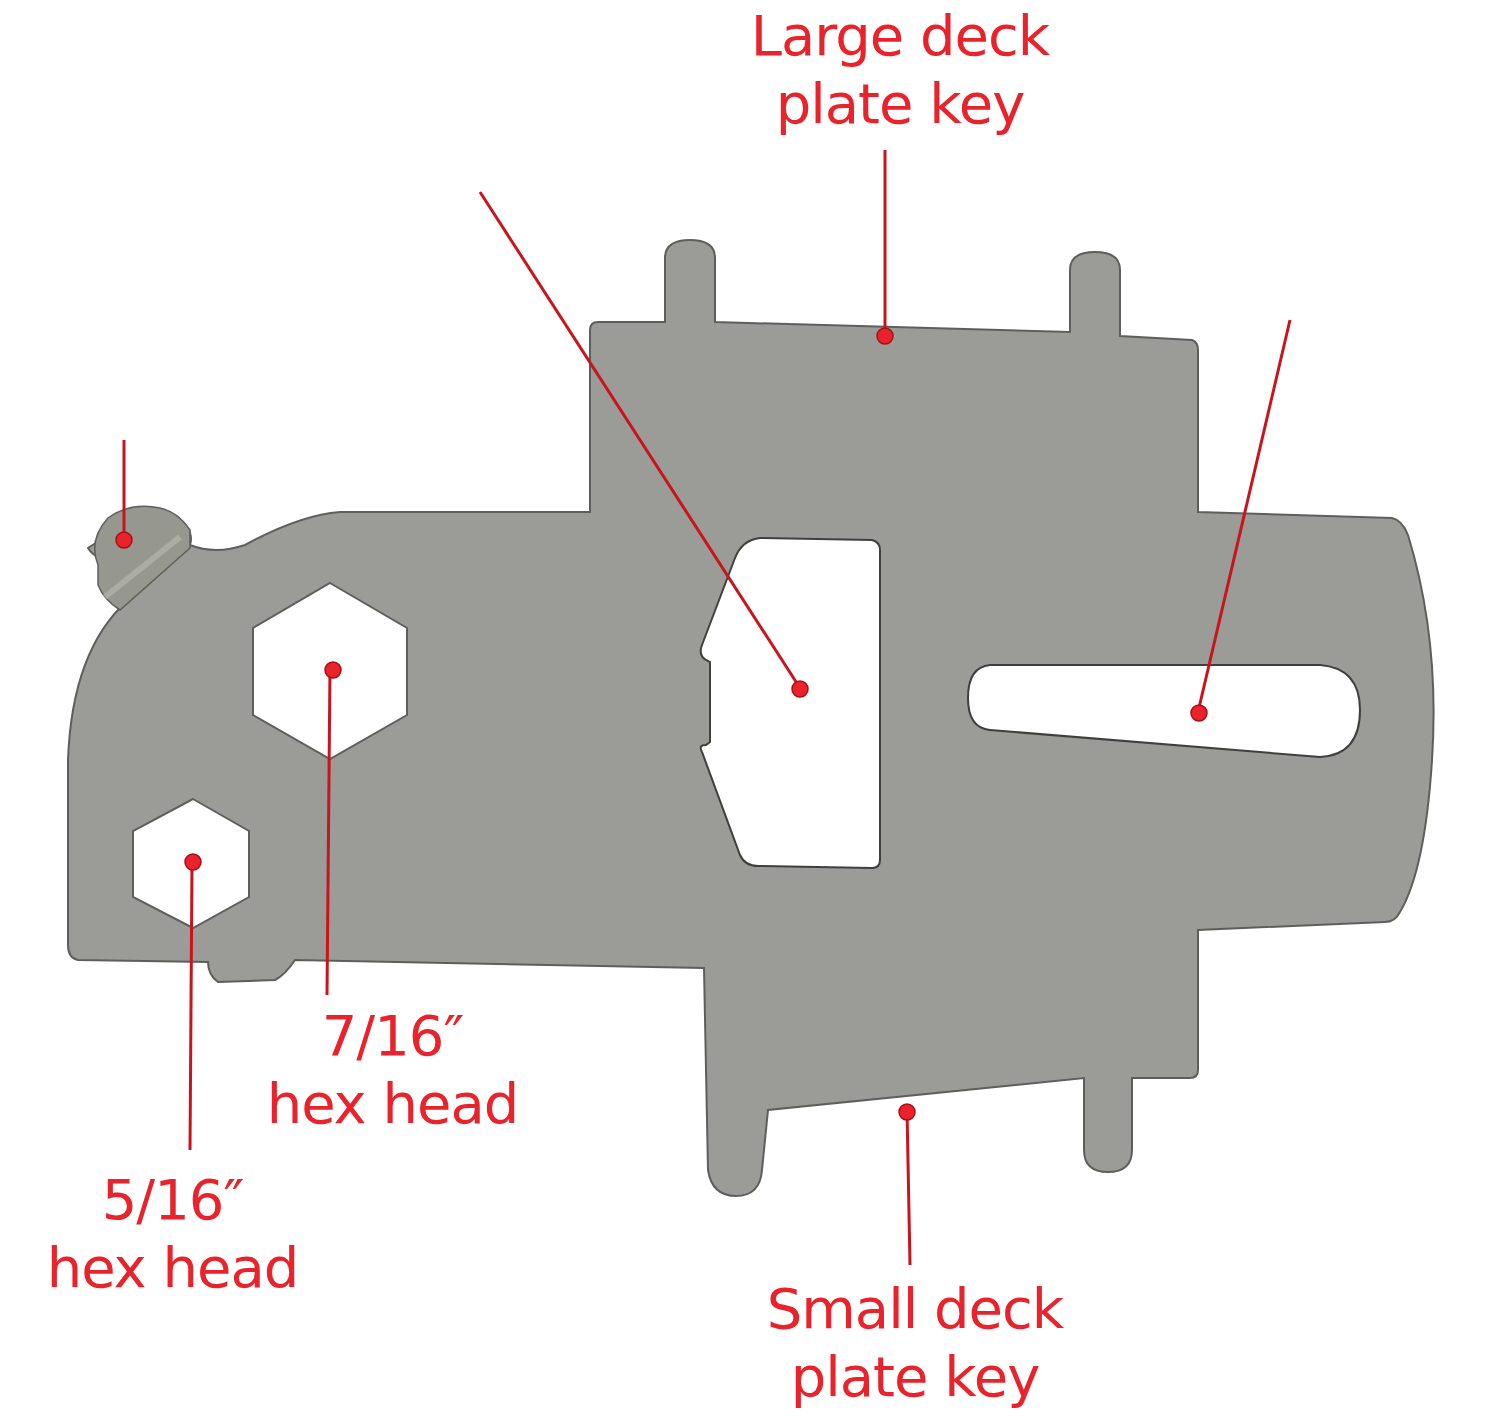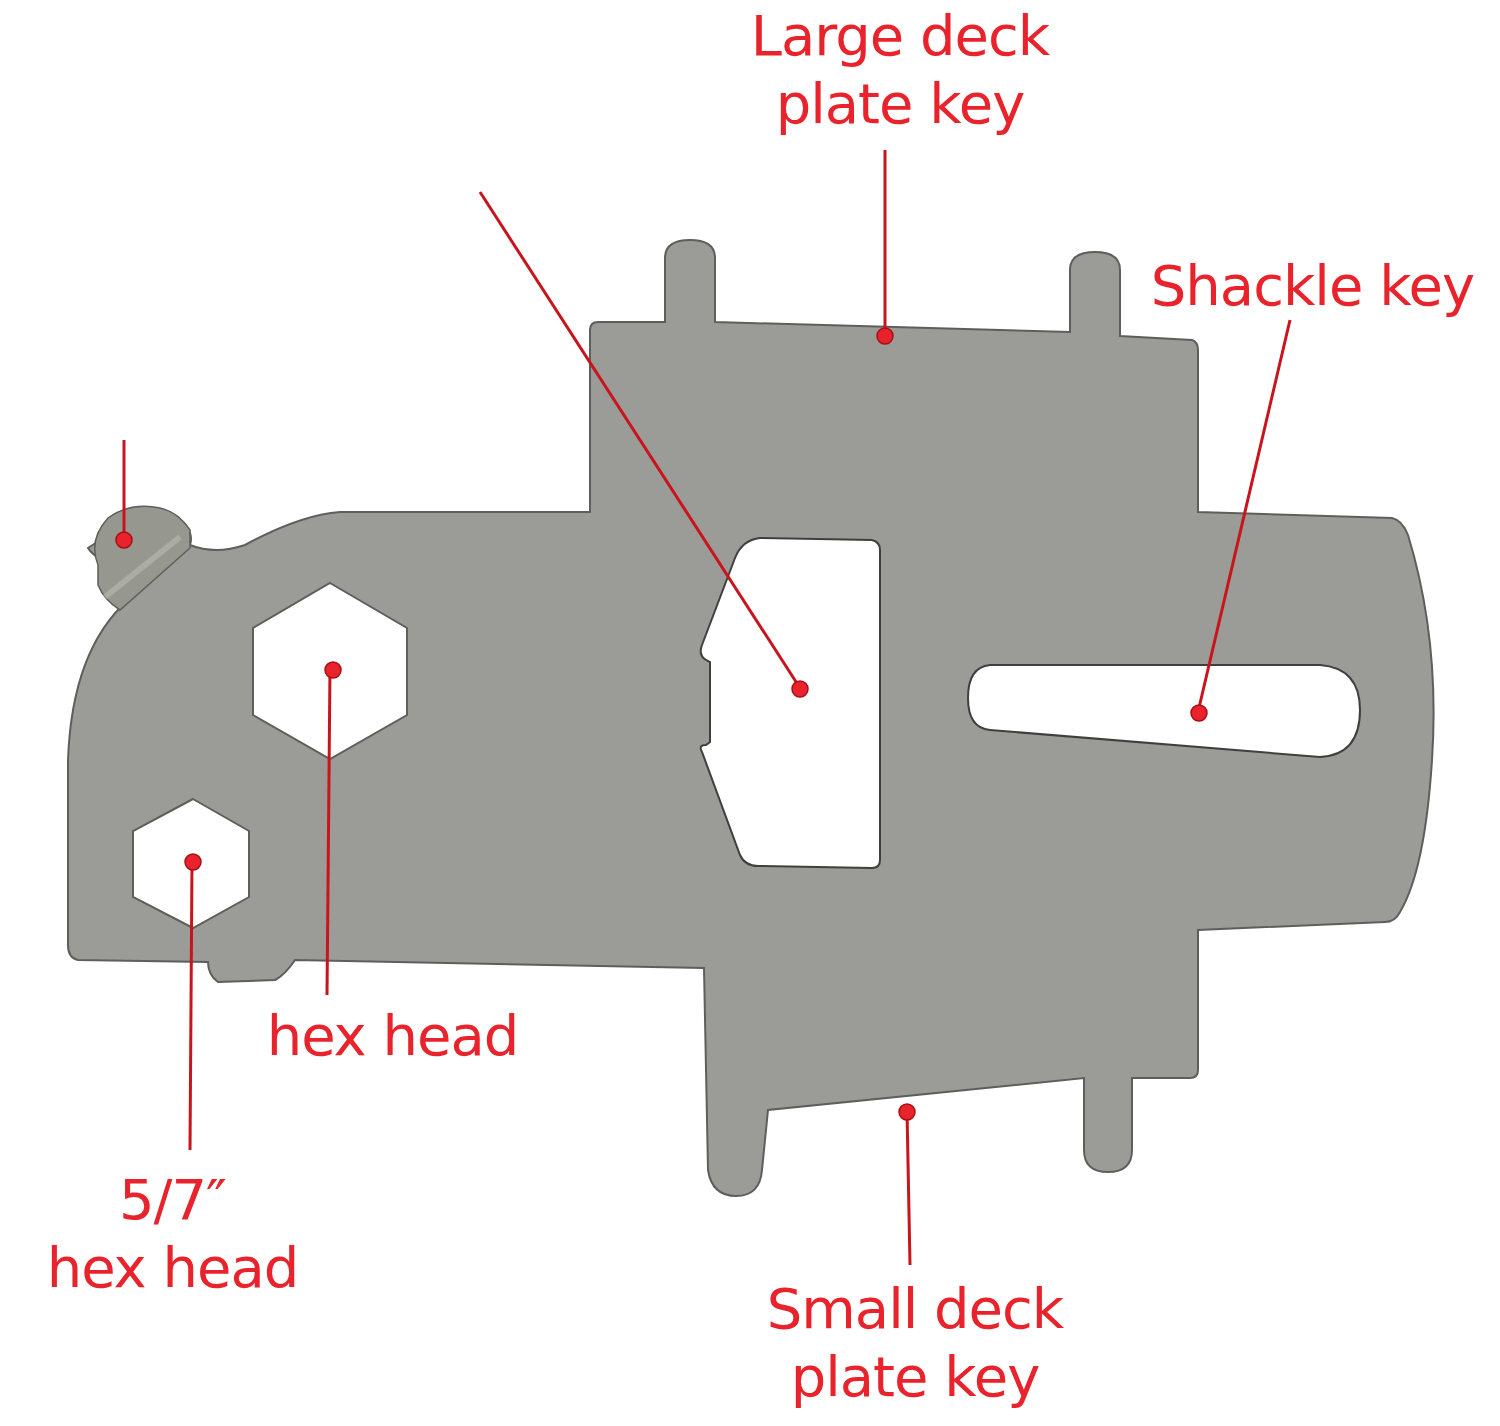--- a/index.html
+++ b/index.html
@@ -58,27 +58,25 @@
       <circle cx="333" cy="670" r="8"></circle>
       <circle cx="193" cy="862" r="8"></circle>
       <circle cx="907" cy="1112" r="8"></circle>
     </g>
   </svg>
 
   <div class="label" style="left:720px; top:2px; width:360px;">
     <span>Large deck</span>
     <span>plate key</span>
   </div>
-  <div class="label" style="left:1140px; top:252px; width:345px;">
-    <span>Shackle key</span>
-  </div>
   <div class="label" style="left:255px; top:1002px; width:275px;">
+    <span>7/16″</span>
     <span>hex head</span>
   </div>
   <div class="label" style="left:35px; top:1166px; width:275px;">
-    <span>5/7″</span>
+    <span>5/16″</span>
     <span>hex head</span>
   </div>
   <div class="label" style="left:745px; top:1275px; width:340px;">
     <span>Small deck</span>
     <span>plate key</span>
   </div>
 </div>
 
 </body></html>

